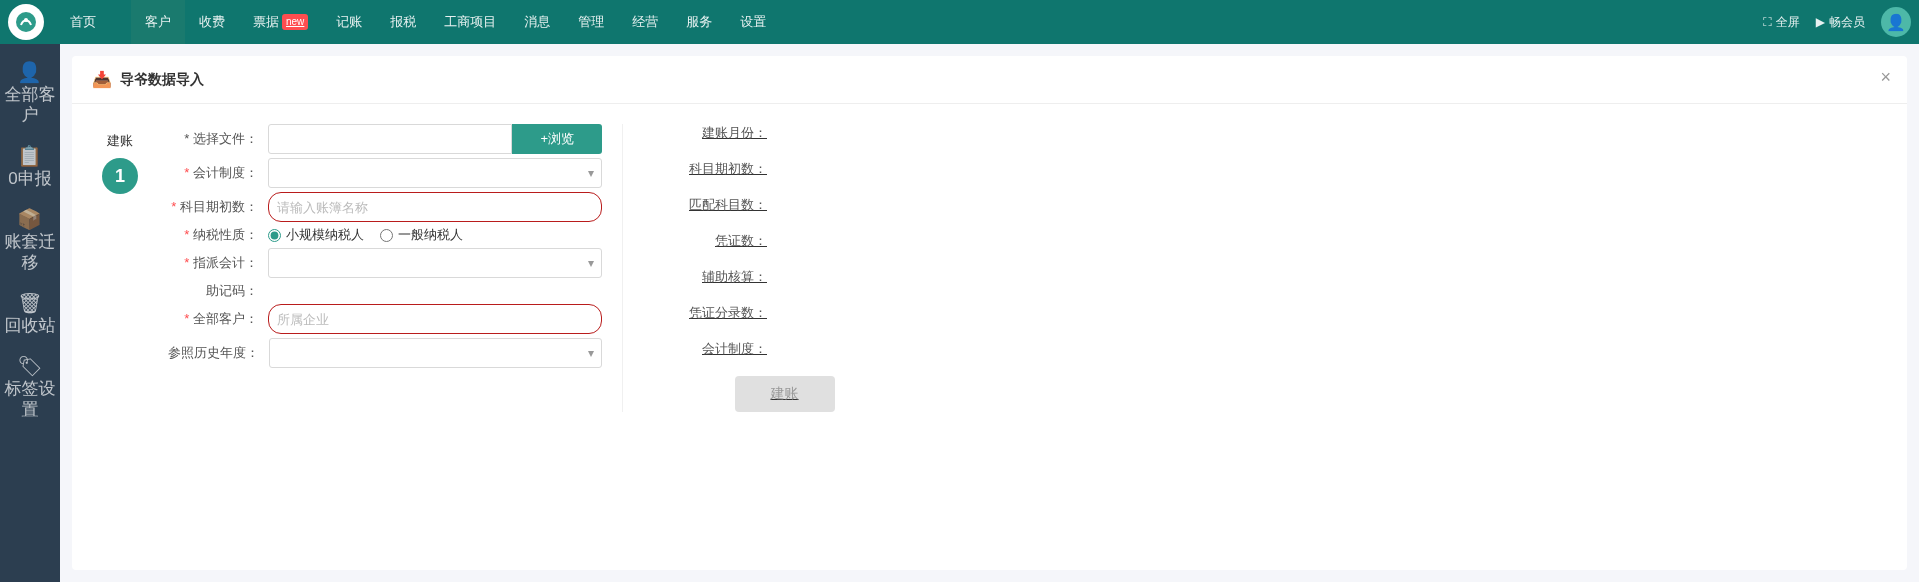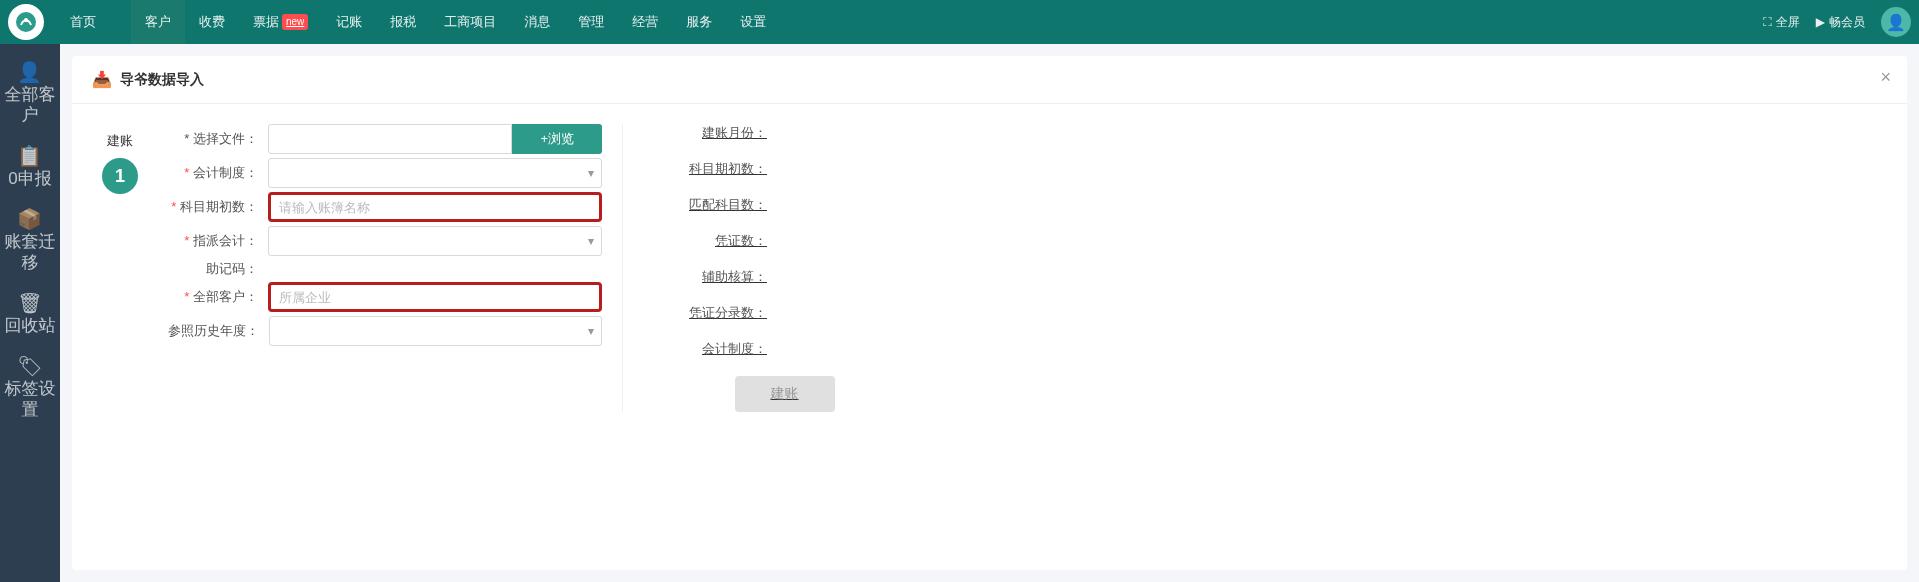--- a/index.html
+++ b/index.html
@@ -203,22 +203,22 @@
       font-size: 13px;
       flex-shrink: 0;
     }
     .form-label.required::before {
       content: "* ";
       color: #ff4d4f;
     }
     .form-control {
       flex: 1;
       height: 30px;
-      border: 3px solid #b91c1c;
-      border-radius: 4px;
+      border: 1px solid #b91c1c;
+      border-radius: 13px;
       padding: 0 8px;
       font-size: 13px;
       color: #333;
       outline: none;
     }
     .form-control::placeholder { color: #bbb; }
     .file-input-wrap {
       display: flex;
       align-items: center;
       gap: 0;
@@ -431,20 +431,33 @@
                 </select>
                 <span class="select-arrow">▾</span>
               </div>
             </div>
 
             <div class="form-row">
               <span class="form-label required">科目期初数：</span>
               <input type="text" class="form-control" placeholder="请输入账簿名称" style="">
             </div>
 
+            <div class="form-row">
+              <span class="form-label required">纳税性质：</span>
+              <div class="radio-group">
+                <label class="radio-option">
+                  <input type="radio" name="tax_type" value="small" checked="" style="">
+                  <span>小规模纳税人</span>
+                </label>
+                <label class="radio-option">
+                  <input type="radio" name="tax_type" value="general" style="">
+                  <span>一般纳税人</span>
+                </label>
+              </div>
+            </div>
 
             <div class="form-row">
               <span class="form-label required">指派会计：</span>
               <div class="select-wrap">
                 <select class="form-select">
                   <option value=""></option>
                 </select>
                 <span class="select-arrow">▾</span>
               </div>
             </div>

